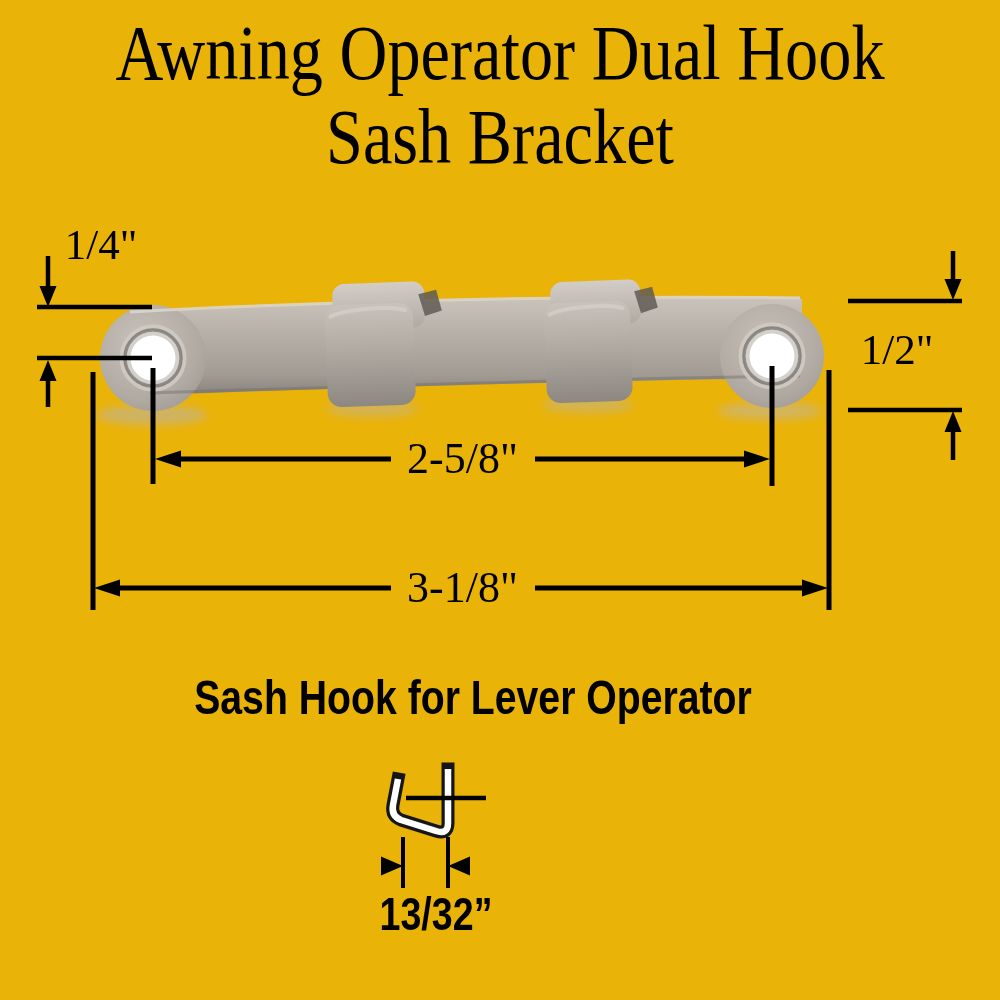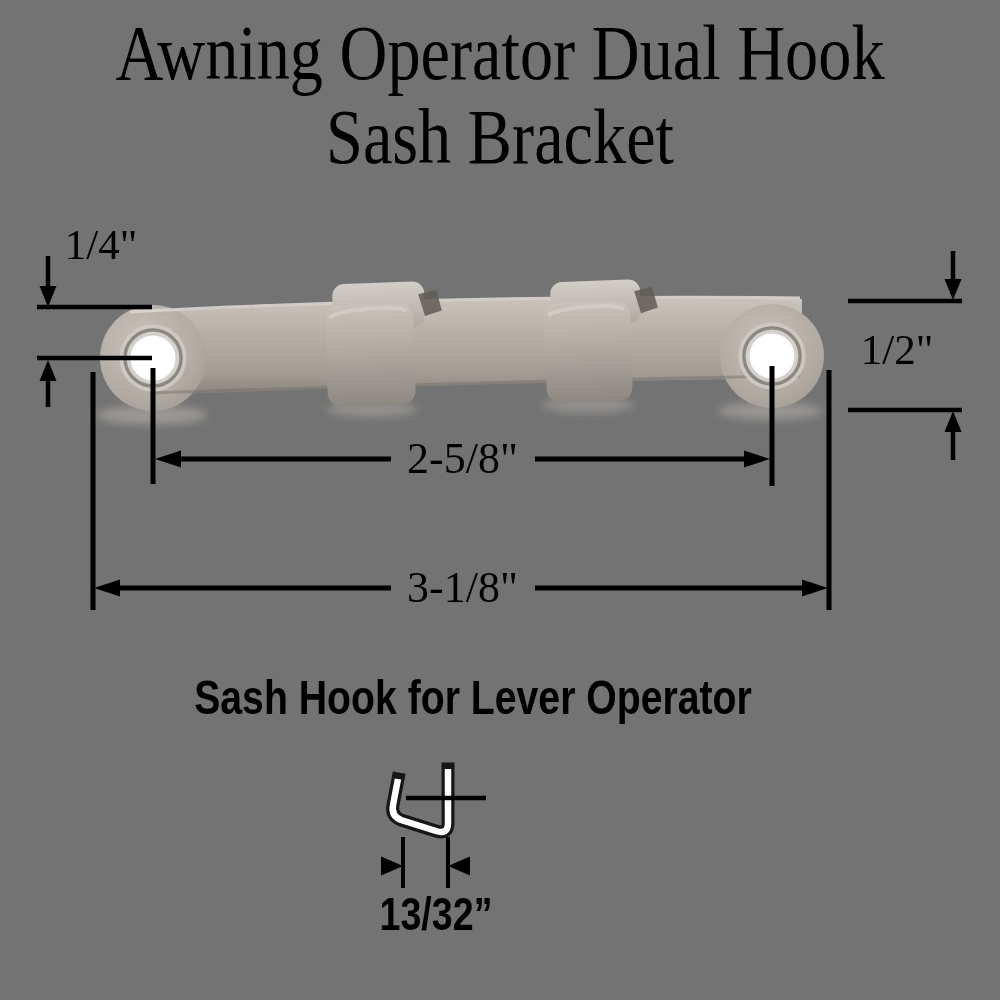--- a/index.html
+++ b/index.html
@@ -1,18 +1,18 @@
 <!DOCTYPE html>
 <html><head>
 <meta charset="utf-8">
 <style>
   html,body { margin:0; padding:0; background:#ffffff; }
   .page {
     position:relative; width:1000px; height:1000px;
-    background:#737373; overflow:hidden; color:#000;
+    background:#eab308; overflow:hidden; color:#000;
     font-family:"Liberation Serif", serif;
   }
   .title-line {
     position:absolute; left:0; width:1000px; text-align:center;
     font-family:"Liberation Serif", serif; font-weight:400;
     font-size:78px; line-height:86px; white-space:nowrap;
     transform:scaleX(0.85);
   }
   .title-line.l1 { top:10px; }
   .title-line.l2 { top:94px; }

